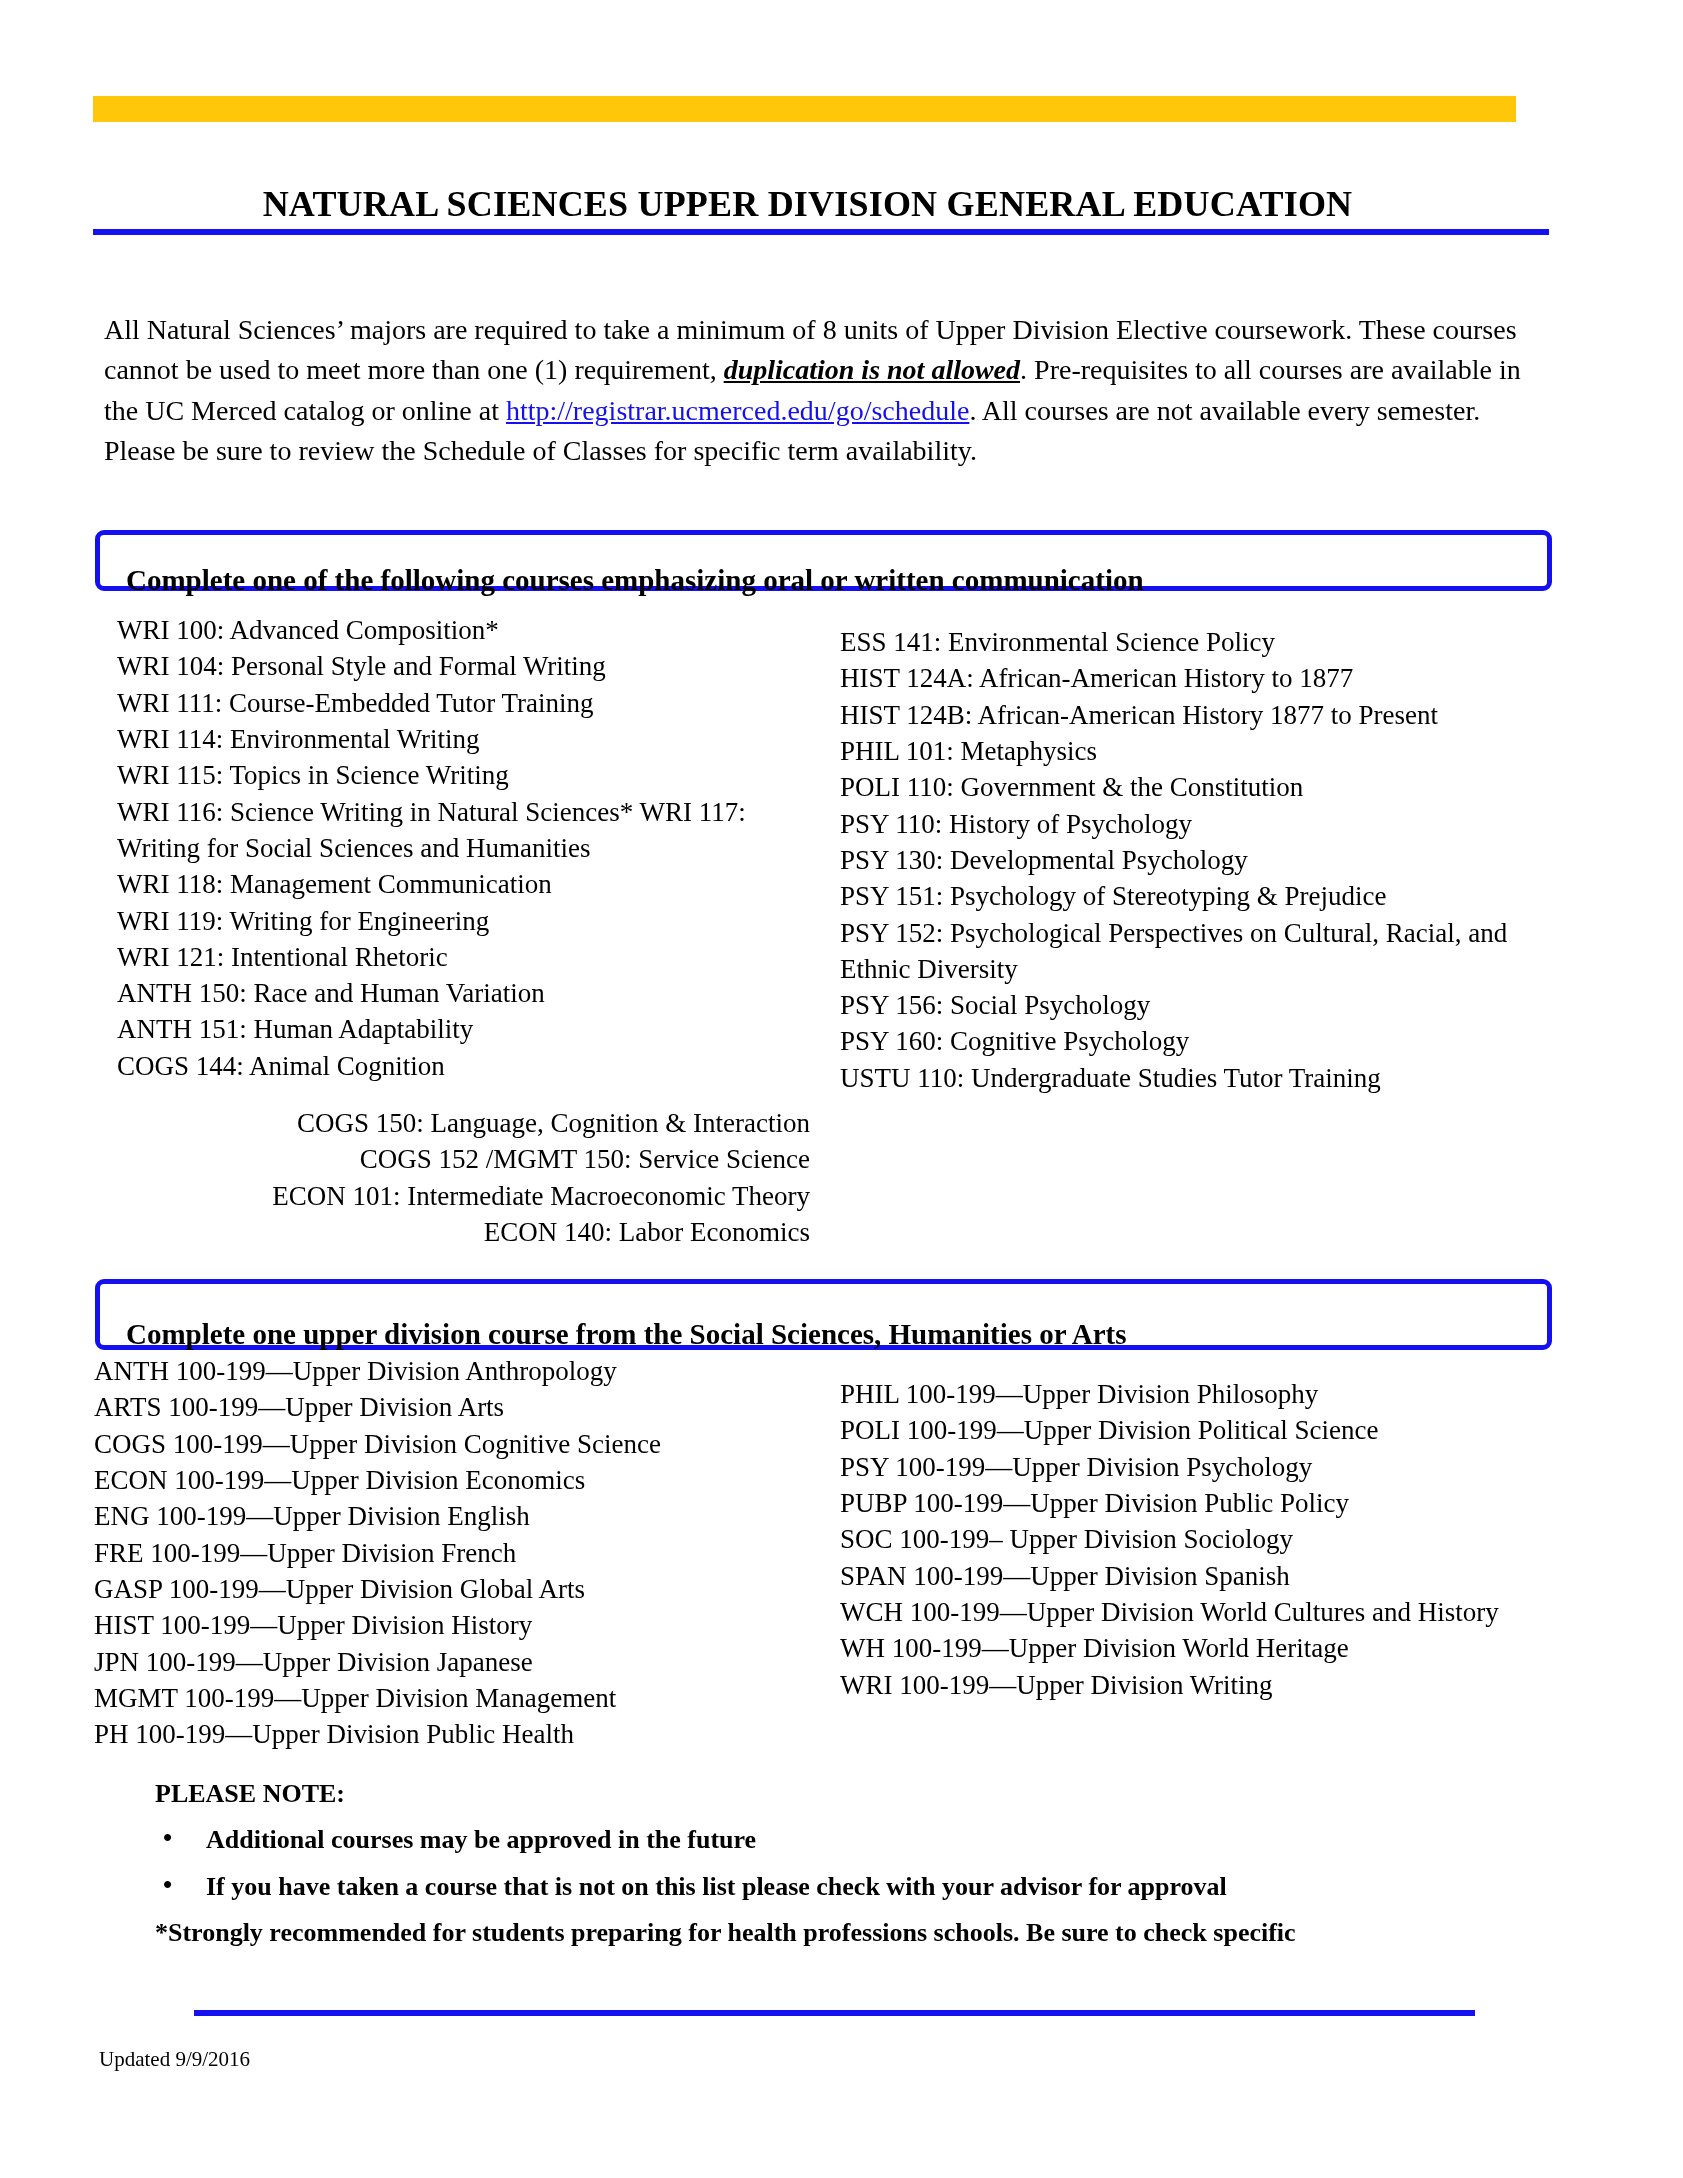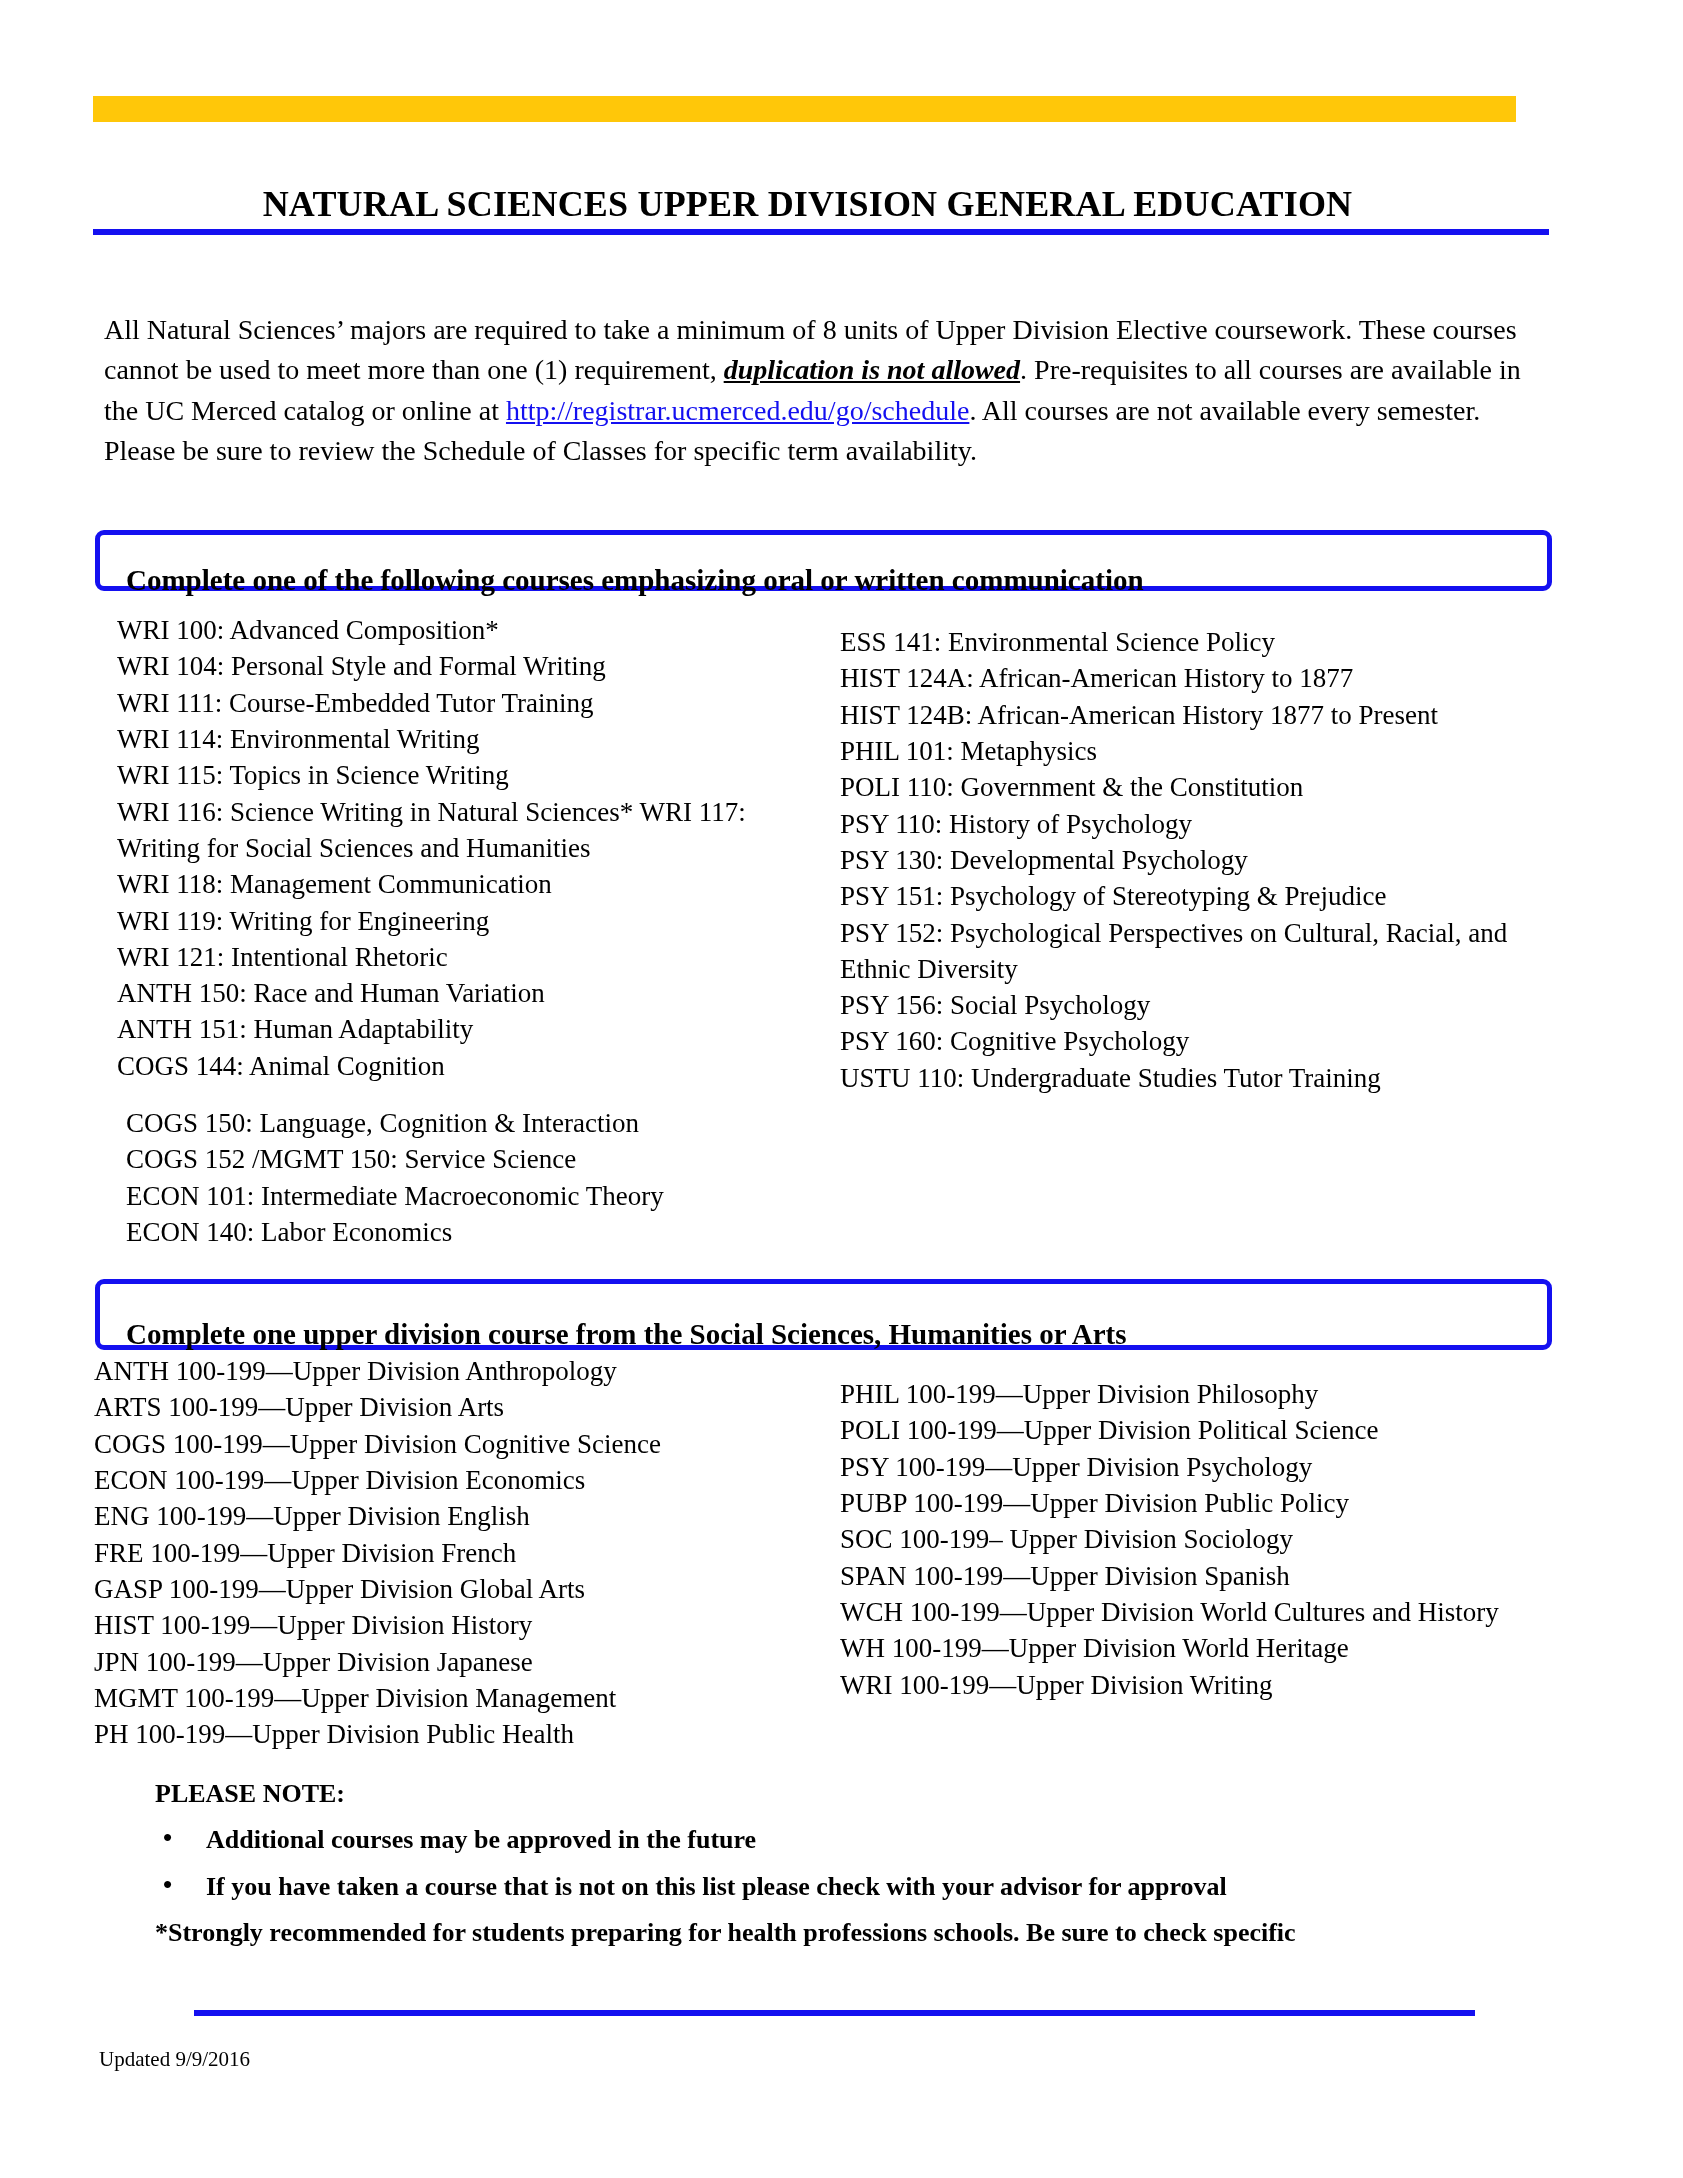--- a/index.html
+++ b/index.html
@@ -117,20 +117,21 @@
     line-height: 1.345;
   }
   .col .course {
     white-space: normal;
   }
   .col .spacer {
     height: 21px;
   }
   .col .indent {
     padding-left: 9px;
+    text-align: right;
   }
 
   #sec1-left  { left: 97px;  top: 612px;  width: 693px; margin-left: 20px; }
   #sec1-right { left: 840px; top: 624px;  width: 733px; }
   #sec2-left  { left: 94px;  top: 1353px; width: 713px; }
   #sec2-right { left: 840px; top: 1376px; width: 733px; }
 
   
   .note-block {
     position: absolute;

